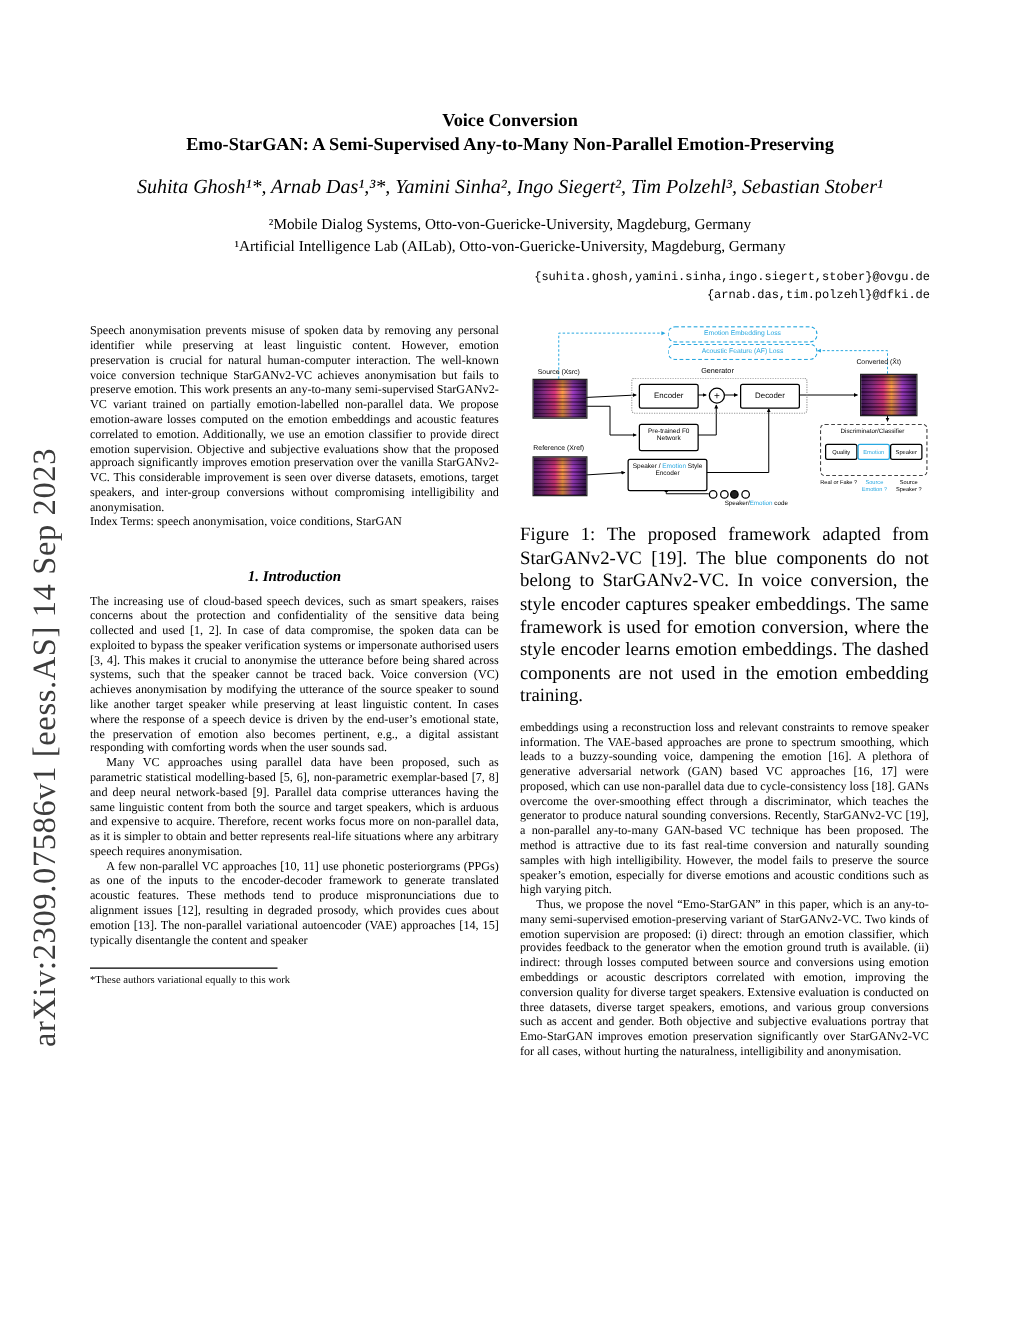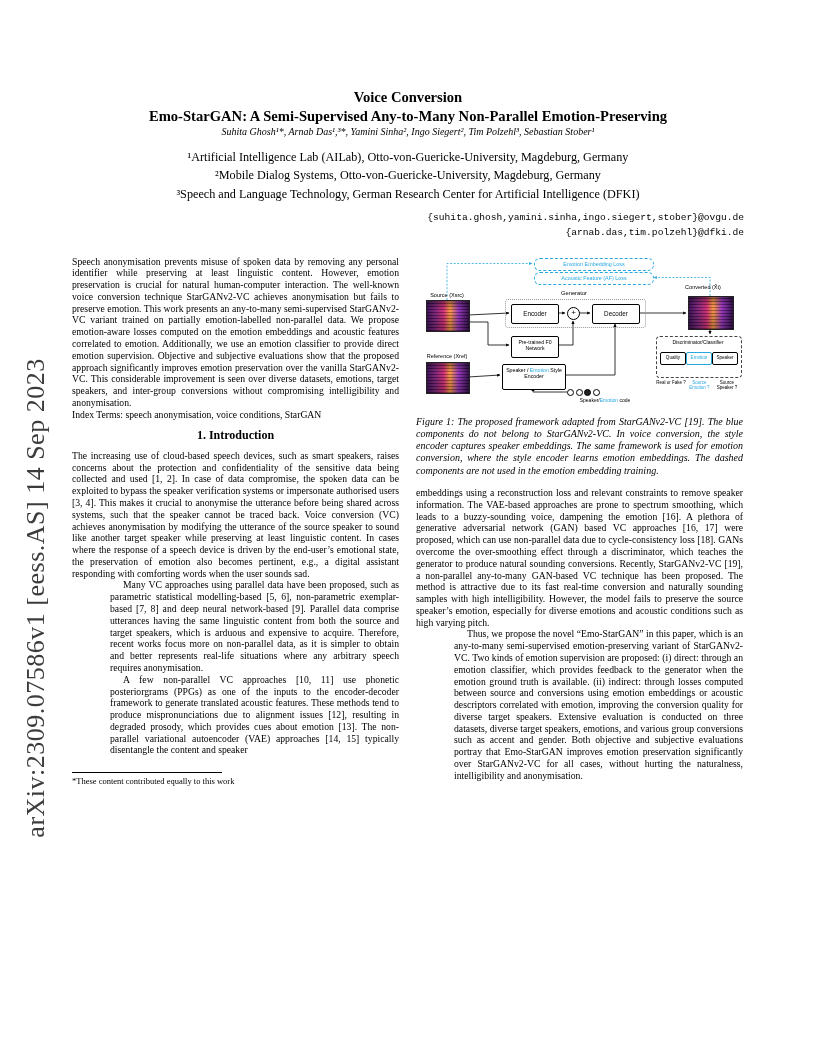--- a/index.html
+++ b/index.html
@@ -8,29 +8,29 @@
     font-family:"Liberation Serif", serif;color:#000;
   }
   .arxiv-watermark{
     position:absolute;left:36px;top:598px;
     transform:translate(-50%,-50%) rotate(-90deg);
     white-space:nowrap;font-size:26px;color:#3c3c3c;letter-spacing:0.5px;
     font-family:"Liberation Serif", serif;
   }
   .content{position:absolute;left:72px;top:88px;width:672px;}
   .title{ text-align:center;font-weight:bold;font-size:14.6px;line-height:1.3;}
-  .authors{text-align:center;font-style:italic;font-size:10px;margin-top:0;}
+  .authors{text-align:center;font-style:italic;font-size:16px;margin-top:15px;}
   .affiliations{text-align:center;font-size:12.2px;margin-top:11px;line-height:1.5;}
   .emails{text-align:right;font-family:"Liberation Mono", monospace;font-size:9.6px;margin-top:8px;line-height:1.55;}
   .columns{display:flex;gap:17px;margin-top:15px;}
   .col{width:327px;text-align:justify;font-size:9.7px;line-height:1.215;}
   .sec-heading{text-align:center;font-weight:bold;font-size:12px;margin:4px 0 7px 0;line-height:1.2;}
-  .sec-heading.spaced{margin-top:8px;}
+  .sec-heading.spaced{margin-top:30px;font-style:italic;}
   p.body-p{margin:0;}
-  p.body-p.indent{text-indent:13px;margin-left:38px;}
+  p.body-p.indent{text-indent:13px;}
   .index-terms{margin-top:7px;}
   .index-terms .it-label{font-weight:normal;}
   .footnote-rule{width:150px;border-top:1px solid #000;margin-top:16px;}
   .footnote{font-size:8.5px;margin-top:3px;text-align:left;}
 
   
   .figure{position:relative;width:327px;height:152px;margin:0 0 8px 0;font-family:"Liberation Sans", sans-serif;}
   .fig-svg{position:absolute;left:0;top:0;}
   .fig-label{position:absolute;font-size:5.5px;text-align:center;line-height:1.15;}
   .spec{
@@ -62,40 +62,39 @@
     font-size:4.6px;display:flex;align-items:center;justify-content:center;text-align:center;
   }
   .blue{color:#29a8e0;}
   .mini.blue{border-color:#29a8e0;}
   .q{position:absolute;font-size:4.5px;line-height:1.2;text-align:center;}
   .codes{position:absolute;left:151px;top:133px;display:flex;align-items:center;}
   .code-dot{width:5px;height:5px;border:1px solid #000;border-radius:50%;background:#fff;margin-right:1.5px;}
   .code-dot.filled{background:#222;}
   .code-label{position:absolute;left:134px;top:141px;width:110px;font-size:5px;text-align:center;}
 
-  .caption{font-style:italic;font-size:10px;line-height:1.23;text-align:justify;margin-bottom:10px;}
+  .caption{font-size:15px;line-height:1.23;text-align:justify;margin-bottom:10px;}
 </style>
 </head>
 <body>
 
 <div class="arxiv-watermark">arXiv:2309.07586v1  [eess.AS]  14 Sep 2023</div>
 
 <div class="content">
 
   <div class="title">
     <div>Voice Conversion</div>
     <div>Emo-StarGAN: A Semi-Supervised Any-to-Many Non-Parallel Emotion-Preserving</div>
   </div>
 
   <div class="authors">Suhita Ghosh¹*, Arnab Das¹,³*, Yamini Sinha², Ingo Siegert², Tim Polzehl³, Sebastian Stober¹</div>
 
   <div class="affiliations">
+    <div>²Mobile Dialog Systems, Otto-von-Guericke-University, Magdeburg, Germany</div>
     <div>¹Artificial Intelligence Lab (AILab), Otto-von-Guericke-University, Magdeburg, Germany</div>
-    <div>²Mobile Dialog Systems, Otto-von-Guericke-University, Magdeburg, Germany</div>
-    <div>³Speech and Language Technology, German Research Center for Artificial Intelligence (DFKI)</div>
   </div>
 
   <div class="emails">
     <div>{suhita.ghosh,yamini.sinha,ingo.siegert,stober}@ovgu.de</div>
     <div>{arnab.das,tim.polzehl}@dfki.de</div>
   </div>
 
   <div class="columns">
 
     <div class="col">
@@ -103,21 +102,21 @@
       <p class="body-p index-terms">
         <span class="it-label">Index Terms:</span><span> speech anonymisation, voice conditions, StarGAN</span>
       </p>
 
       <div class="sec-heading spaced">1. Introduction</div>
       <p class="body-p">The increasing use of cloud-based speech devices, such as smart speakers, raises concerns about the protection and confidentiality of the sensitive data being collected and used [1, 2]. In case of data compromise, the spoken data can be exploited to bypass the speaker verification systems or impersonate authorised users [3, 4]. This makes it crucial to anonymise the utterance before being shared across systems, such that the speaker cannot be traced back. Voice conversion (VC) achieves anonymisation by modifying the utterance of the source speaker to sound like another target speaker while preserving at least linguistic content. In cases where the response of a speech device is driven by the end-user’s emotional state, the preservation of emotion also becomes pertinent, e.g., a digital assistant responding with comforting words when the user sounds sad.</p>
       <p class="body-p indent">Many VC approaches using parallel data have been proposed, such as parametric statistical modelling-based [5, 6], non-parametric exemplar-based [7, 8] and deep neural network-based [9]. Parallel data comprise utterances having the same linguistic content from both the source and target speakers, which is arduous and expensive to acquire. Therefore, recent works focus more on non-parallel data, as it is simpler to obtain and better represents real-life situations where any arbitrary speech requires anonymisation.</p>
       <p class="body-p indent">A few non-parallel VC approaches [10, 11] use phonetic posteriorgrams (PPGs) as one of the inputs to the encoder-decoder framework to generate translated acoustic features. These methods tend to produce mispronunciations due to alignment issues [12], resulting in degraded prosody, which provides cues about emotion [13]. The non-parallel variational autoencoder (VAE) approaches [14, 15] typically disentangle the content and speaker</p>
 
       <div class="footnote-rule"></div>
-      <div class="footnote">*These content contributed equally to this work</div>
+      <div class="footnote">*These authors variational equally to this work</div>
     </div>
 
     <div class="col">
 
       <div class="figure">
         <svg class="fig-svg" width="327" height="152" viewBox="0 0 327 152">
           <defs>
             <marker id="arrB" markerWidth="5" markerHeight="5" refX="3.6" refY="2" orient="auto">
               <path d="M0,0 L4,2 L0,4 z" fill="#000"></path>
             </marker>

